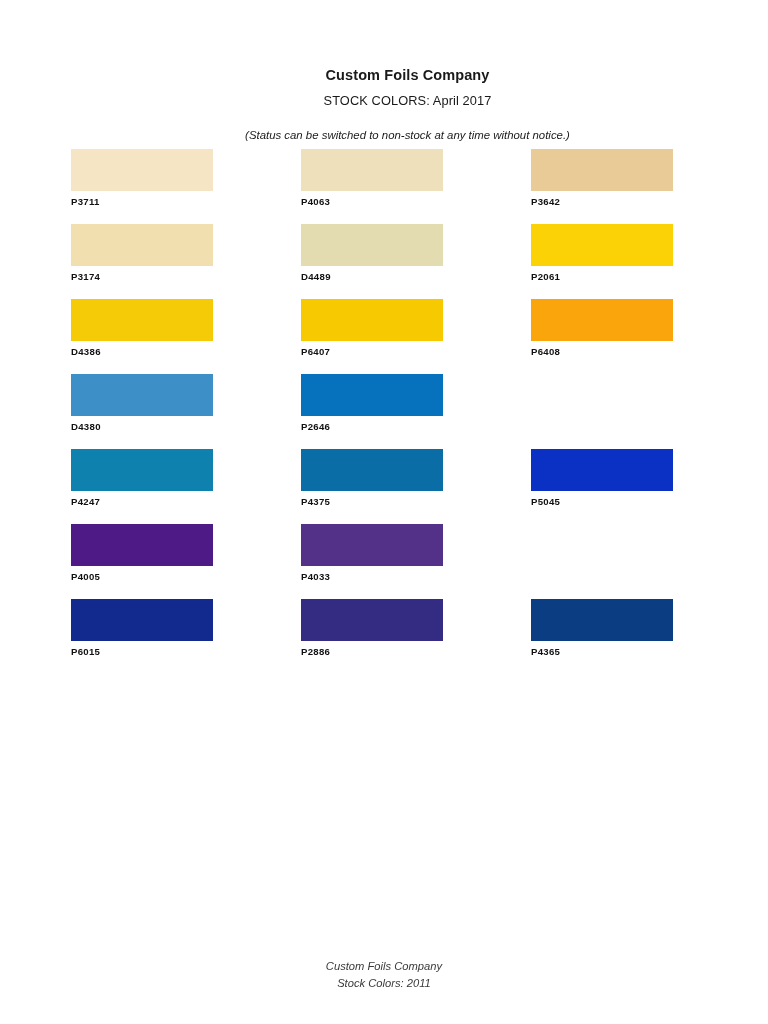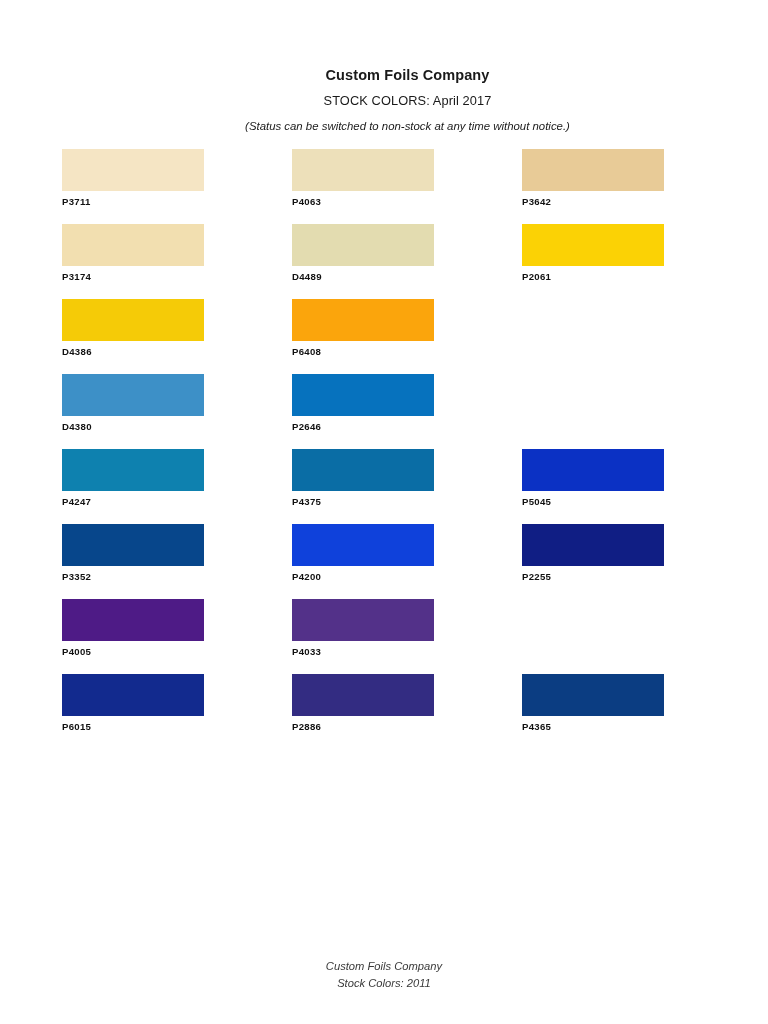--- a/index.html
+++ b/index.html
@@ -40,27 +40,27 @@
     font-size: 12.8px;
     font-weight: normal;
     letter-spacing: 0.1px;
     line-height: 1.35;
     margin: 6px 0 0 0;
   }
   .doc-note {
     font-size: 11.4px;
     font-style: italic;
     line-height: 1.35;
-    margin: 10px 0 0 0;
+    margin: 19px 0 0 0;
   }
 
   
   .swatch-grid {
     position: absolute;
-    left: 62px;
+    left: 71px;
     top: 149px;
     width: 620px;
   }
   .swatch-row {
     display: flex;
     height: 75px;
   }
   .swatch-cell {
     width: 142px;
     margin-right: 88px;
@@ -138,20 +138,24 @@
           <span class="swatch-chip" style="background-color: rgb(251, 210, 5);"></span>
           <span class="swatch-code">P2061</span>
         </div>
       </div>
       <div class="swatch-row">
         <div class="swatch-cell">
           <span class="swatch-chip" style="background-color: rgb(245, 203, 7);"></span>
           <span class="swatch-code">D4386</span>
         </div>
         <div class="swatch-cell">
+          <span class="swatch-chip" style="background-color: rgb(247, 201, 0);"></span>
+          <span class="swatch-code">P6407</span>
+        </div>
+        <div class="swatch-cell">
           <span class="swatch-chip" style="background-color: rgb(251, 165, 12);"></span>
           <span class="swatch-code">P6408</span>
         </div>
       </div>
       <div class="swatch-row">
         <div class="swatch-cell">
           <span class="swatch-chip" style="background-color: rgb(61, 144, 199);"></span>
           <span class="swatch-code">D4380</span>
         </div>
         <div class="swatch-cell">
@@ -164,34 +168,20 @@
           <span class="swatch-chip" style="background-color: rgb(14, 129, 175);"></span>
           <span class="swatch-code">P4247</span>
         </div>
         <div class="swatch-cell">
           <span class="swatch-chip" style="background-color: rgb(10, 109, 165);"></span>
           <span class="swatch-code">P4375</span>
         </div>
         <div class="swatch-cell">
           <span class="swatch-chip" style="background-color: rgb(11, 49, 196);"></span>
           <span class="swatch-code">P5045</span>
-        </div>
-      </div>
-      <div class="swatch-row">
-        <div class="swatch-cell">
-          <span class="swatch-chip" style="background-color: rgb(7, 70, 139);"></span>
-          <span class="swatch-code">P3352</span>
-        </div>
-        <div class="swatch-cell">
-          <span class="swatch-chip" style="background-color: rgb(15, 65, 219);"></span>
-          <span class="swatch-code">P4200</span>
-        </div>
-        <div class="swatch-cell">
-          <span class="swatch-chip" style="background-color: rgb(16, 30, 132);"></span>
-          <span class="swatch-code">P2255</span>
         </div>
       </div>
       <div class="swatch-row">
         <div class="swatch-cell">
           <span class="swatch-chip" style="background-color: rgb(78, 27, 134);"></span>
           <span class="swatch-code">P4005</span>
         </div>
         <div class="swatch-cell">
           <span class="swatch-chip" style="background-color: rgb(83, 49, 137);"></span>
           <span class="swatch-code">P4033</span>

